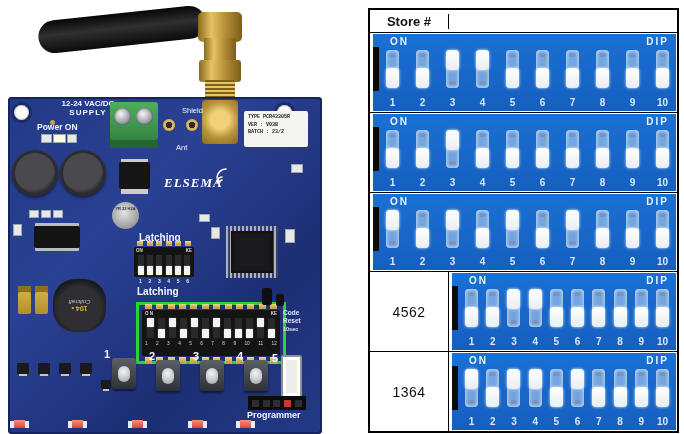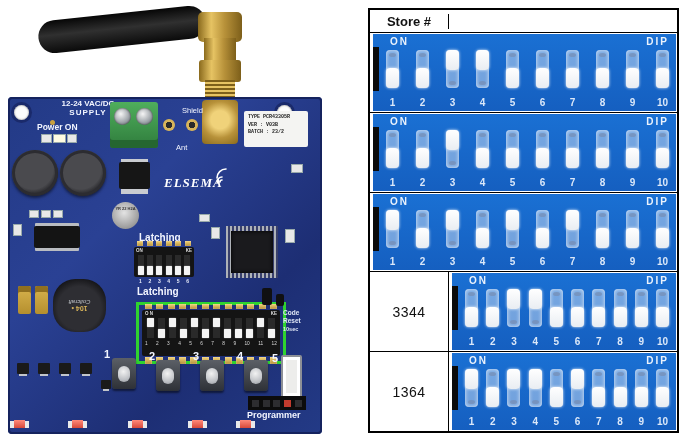--- a/index.html
+++ b/index.html
@@ -551,21 +551,21 @@
                 <span>8</span>
                 <span>9</span>
                 <span>10</span>
               </div>
         </div>
       </div>
     </div>
   
     <div class="trow">
       <div class="cstore">
-        <span>3344</span>
+        <span>4562</span>
       </div>
       <div class="cdip">
         <div class="dip-panel">
           <div class="blackbar"></div>
           <span class="onlbl">ON</span>
           <span class="diplbl">DIP</span>
           <div class="sws">
                 <div class="sw off">
                   <div class="knob"></div>
                 </div>

